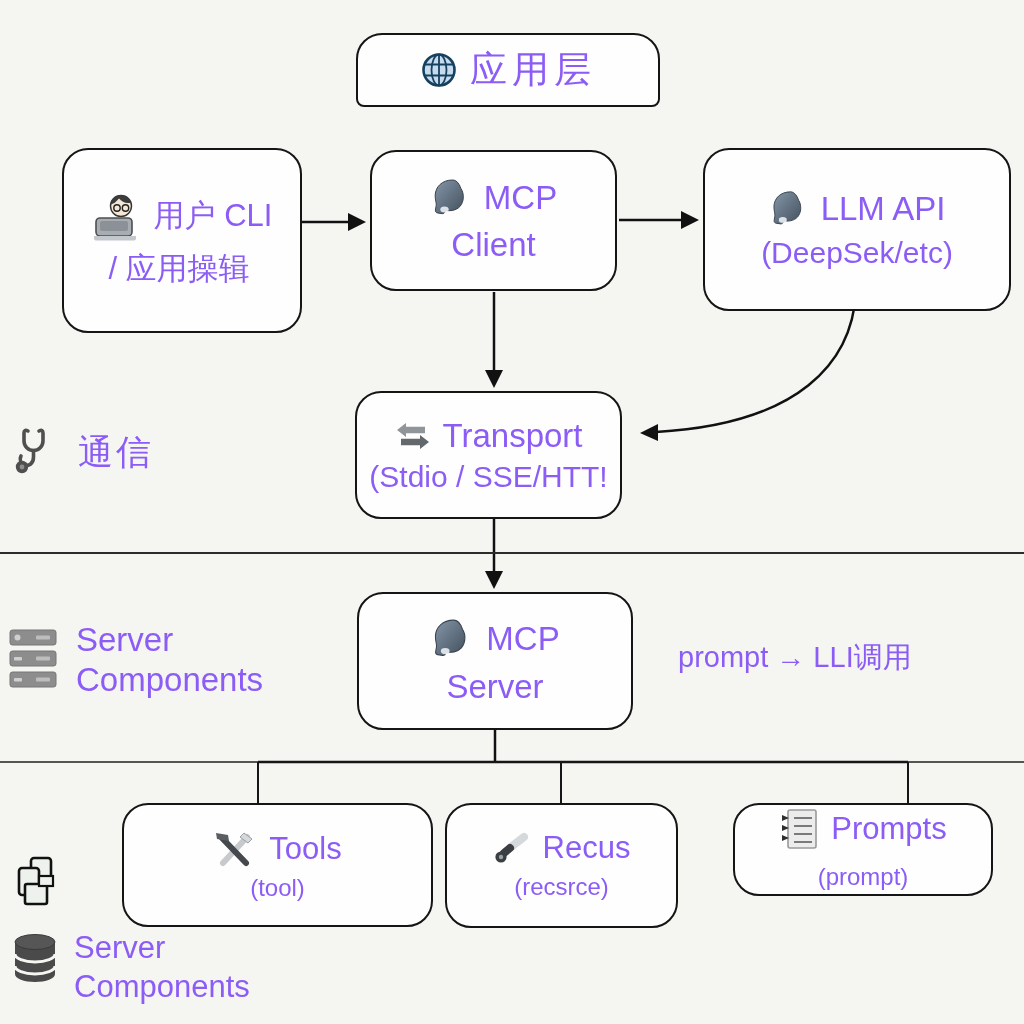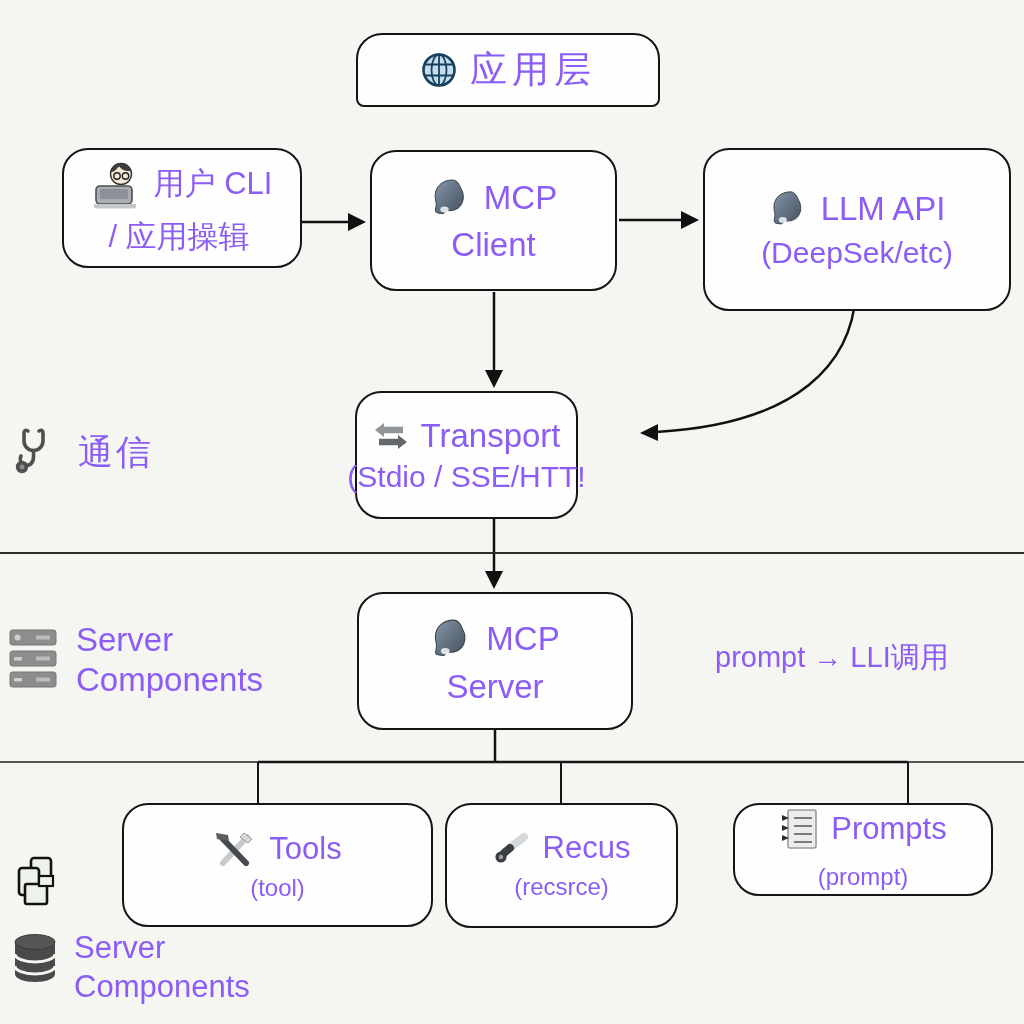--- a/index.html
+++ b/index.html
@@ -62,21 +62,21 @@
         <svg width="38" height="38" viewBox="0 0 38 38">
           <circle cx="19" cy="19" r="15.5" fill="#c6dcee" stroke="#16405f" stroke-width="2.6"></circle>
           <ellipse cx="19" cy="19" rx="7.5" ry="15.5" fill="none" stroke="#16405f" stroke-width="1.8"></ellipse>
           <path d="M4.2 13.5h29.6M4.2 24.5h29.6M19 3.5v31" stroke="#16405f" stroke-width="1.8" fill="none"></path>
         </svg>
       </span>
       <span style="font-size:37px;letter-spacing:5px;">应用层</span>
     </div>
   </div>
 
-  <div class="node" style="left:62px;top:148px;width:240px;height:120px;">
+  <div class="node" style="left:62px;top:148px;width:240px;height:185px;">
     <div class="nline" style="gap:10px;">
       <span class="icon">
         <svg width="52" height="50" viewBox="0 0 52 50">
           <circle cx="29" cy="15" r="10.5" fill="#f4e7d6" stroke="#333" stroke-width="1.4"></circle>
           <path d="M18.5 13.5 A10.5 10.5 0 0 1 39 11.5 c-4.5 1.5-9-.5-12-4-3 3.5-5.5 5.5-8.5 6z" fill="#3c3c3c"></path>
           <circle cx="25" cy="17" r="3.2" fill="none" stroke="#222" stroke-width="1.4"></circle>
           <circle cx="33.5" cy="17" r="3.2" fill="none" stroke="#222" stroke-width="1.4"></circle>
           <rect x="4" y="27" width="36" height="18" rx="4" fill="#a7adb3" stroke="#4e4e4e" stroke-width="1.6"></rect>
           <rect x="8" y="30" width="28" height="10" rx="2" fill="#8b9197"></rect>
           <path d="M2 45h42v2.6c0 1-0.8 1.8-1.8 1.8H3.8c-1 0-1.8-.8-1.8-1.8z" fill="#c3c8cd"></path>
@@ -107,21 +107,21 @@
           <path d="M22.5 3C12 3 5.6 9.8 5.2 18c-.25 4.8 1.4 7.6 1 10.4l-.8 4.8c-.2 1.3.65 2.5 1.95 2.7l4.8.75c1.3.2 2.5-.65 2.8-1.9l.3-1.5c4.5 1.05 11.1.3 14.7-3.8 4.1-4.7 4.5-12.6 1.05-17.8C28.7 5.1 25.6 3 22.5 3z" fill="url(#headGrad)" stroke="#39434e" stroke-width="1"></path>
           <ellipse cx="14.5" cy="32.5" rx="4.2" ry="3" fill="#e9eef3" opacity="0.9"></ellipse>
         </svg>
       </span>
       <span style="font-size:33px;">LLM API</span>
     </div>
     <div class="nline" style="font-size:30px;">(DeepSek/etc)</div>
   </div>
 
 
-  <div class="node" style="left:355px;top:391px;width:223px;height:128px;gap:5px;">
+  <div class="node" style="left:355px;top:391px;width:267px;height:128px;gap:5px;">
     <div class="nline">
       <span class="icon">
         <svg width="36" height="32" viewBox="0 0 36 32">
           <path d="M2 10 l9-7 v3.8 h19 v6.4 H11 v3.8 z" fill="#909599"></path>
           <path d="M34 22 l-9-7 v3.8 H6 v6.4 h19 v3.8 z" fill="#63686d"></path>
         </svg>
       </span>
       <span style="font-size:33px;">Transport</span>
     </div>
     <div class="nline" style="font-size:30px;">(Stdio / SSE/HTT!</div>
@@ -165,21 +165,21 @@
         <svg width="44" height="44" viewBox="0 0 42 42">
           <path d="M22.5 3C12 3 5.6 9.8 5.2 18c-.25 4.8 1.4 7.6 1 10.4l-.8 4.8c-.2 1.3.65 2.5 1.95 2.7l4.8.75c1.3.2 2.5-.65 2.8-1.9l.3-1.5c4.5 1.05 11.1.3 14.7-3.8 4.1-4.7 4.5-12.6 1.05-17.8C28.7 5.1 25.6 3 22.5 3z" fill="url(#headGrad)" stroke="#39434e" stroke-width="1"></path>
           <ellipse cx="14.5" cy="32.5" rx="4.2" ry="3" fill="#e9eef3" opacity="0.9"></ellipse>
         </svg>
       </span>
       <span style="font-size:33px;">MCP</span>
     </div>
     <div class="nline" style="font-size:33px;">Server</div>
   </div>
 
-  <div class="lbl" style="left:678px;top:638px;font-size:29px;margin-left:37px;">prompt → LLI调用</div>
+  <div class="lbl" style="left:678px;top:638px;font-size:29px;">prompt → LLI调用</div>
 
   <div class="node" style="left:122px;top:803px;width:311px;height:124px;gap:5px;">
     <div class="nline">
       <span class="icon">
         <svg width="44" height="40" viewBox="0 0 44 40">
           <path d="M10 34 L34 8" stroke="#c6cacd" stroke-width="6" stroke-linecap="round"></path>
           <path d="M31 4 l8 6 -4 4 -8 -6 z" fill="#d6d9dc" stroke="#9aa0a4" stroke-width="1"></path>
           <path d="M9 9 L33 34" stroke="#45494d" stroke-width="6" stroke-linecap="round"></path>
           <path d="M3 4 l12 2 1 6 -12 -2 z" fill="#5a5e62"></path>
         </svg>

